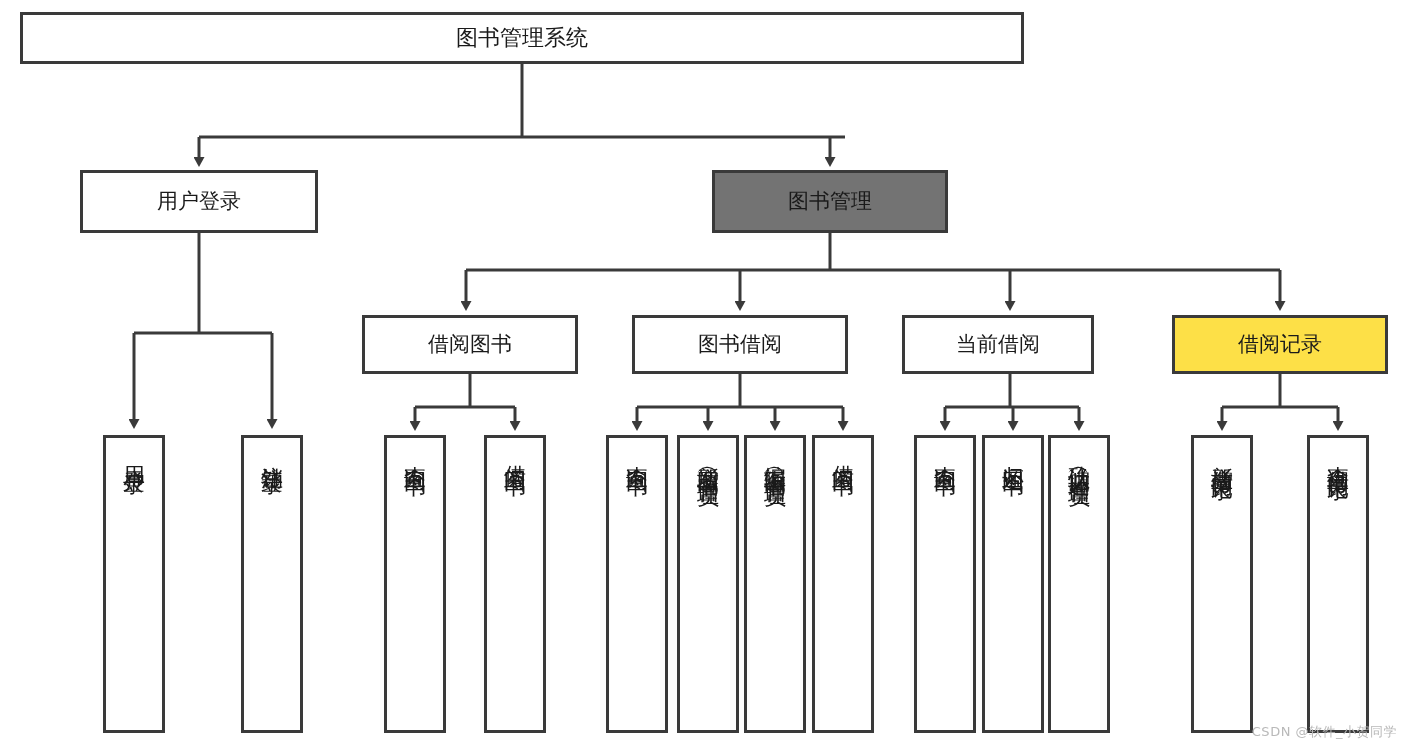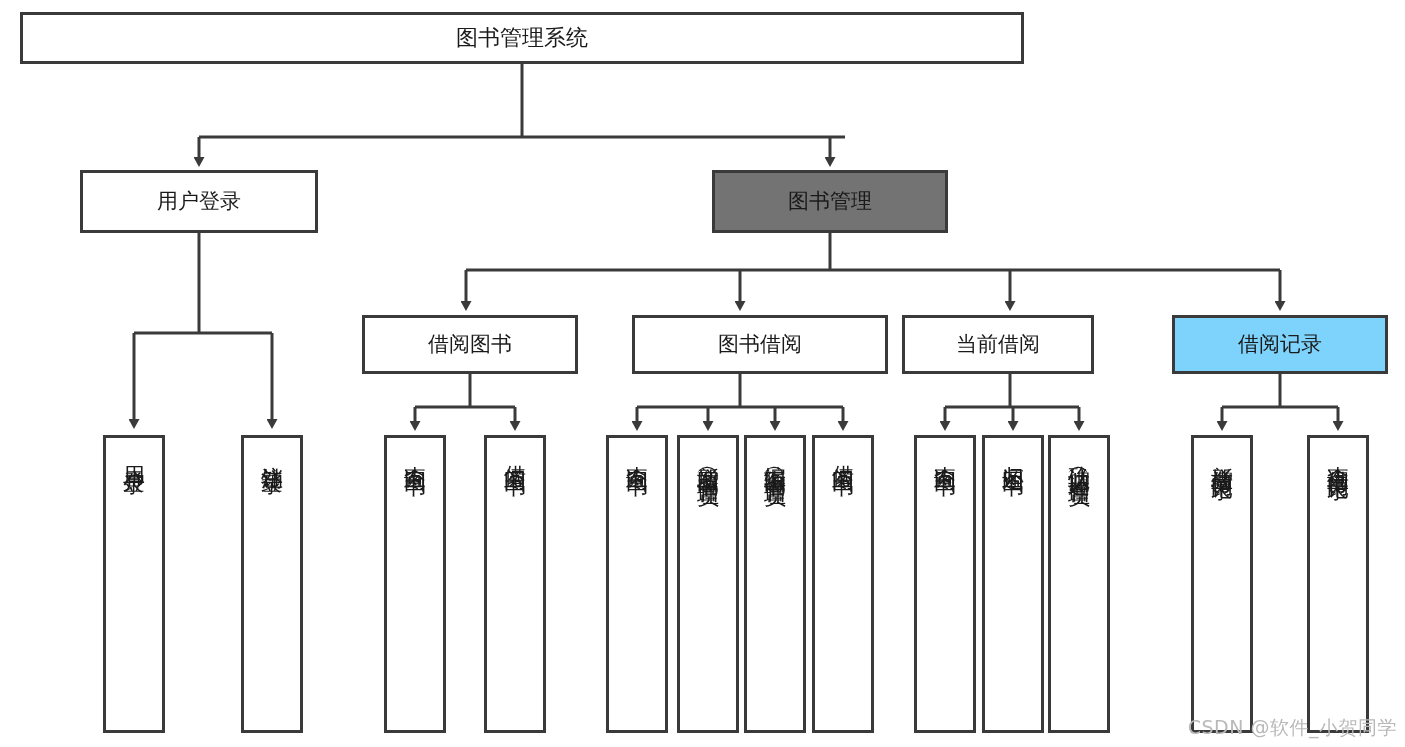--- a/index.html
+++ b/index.html
@@ -62,21 +62,21 @@
   }
   .node.root{border-width:3px;}
   .node.branch{border-width:3px;}
   .node.group{border-width:3px;}
 
   
   #watermark{
     position:absolute;
     right:8px;
     bottom:6px;
-    font-size:19px;
+    font-size:13px;
     color:#b9b9b9;
     letter-spacing:0.5px;
     white-space:nowrap;
     z-index:5;
     font-family:"DejaVu Sans","Liberation Sans",sans-serif;
   }
 </style>
 </head>
 <body style="background: rgb(255, 255, 255);">
 
@@ -139,27 +139,27 @@
   <div class="node branch horizontal" style="left: 80px; top: 170px; width: 238px; height: 63px; border-color: rgb(58, 58, 58); background: rgb(255, 255, 255); color: rgb(26, 26, 26);">
     <span class="label">用户登录</span>
   </div>
   <div class="node branch horizontal" style="left: 712px; top: 170px; width: 236px; height: 63px; border-color: rgb(58, 58, 58); background: #737373; color: rgb(26, 26, 26);">
     <span class="label">图书管理</span>
   </div>
 
   <div class="node group horizontal" style="left: 362px; top: 315px; width: 216px; height: 59px; border-color: rgb(58, 58, 58); background: rgb(255, 255, 255); color: rgb(26, 26, 26);">
     <span class="label">借阅图书</span>
   </div>
-  <div class="node group horizontal" style="left: 632px; top: 315px; width: 256px; height: 59px; border-color: rgb(58, 58, 58); background: rgb(255, 255, 255); color: rgb(26, 26, 26);">
+  <div class="node group horizontal" style="left: 632px; top: 315px; width: 216px; height: 59px; border-color: rgb(58, 58, 58); background: rgb(255, 255, 255); color: rgb(26, 26, 26);">
     <span class="label">图书借阅</span>
   </div>
   <div class="node group horizontal" style="left: 902px; top: 315px; width: 192px; height: 59px; border-color: rgb(58, 58, 58); background: rgb(255, 255, 255); color: rgb(26, 26, 26);">
     <span class="label">当前借阅</span>
   </div>
-  <div class="node group horizontal" style="left: 1172px; top: 315px; width: 216px; height: 59px; border-color: rgb(58, 58, 58); background: #7dd3fc; color: rgb(26, 26, 26);">
+  <div class="node group horizontal" style="left: 1172px; top: 315px; width: 216px; height: 59px; border-color: rgb(58, 58, 58); background: #fde047; color: rgb(26, 26, 26);">
     <span class="label">借阅记录</span>
   </div>
 
   <div class="node leaf" style="left: 103px; top: 435px; width: 62px; height: 298px; border-color: rgb(58, 58, 58); background: rgb(255, 255, 255); color: rgb(26, 26, 26);">
     <span class="label">用户登录</span>
   </div>
   <div class="node leaf" style="left: 241px; top: 435px; width: 62px; height: 298px; border-color: rgb(58, 58, 58); background: rgb(255, 255, 255); color: rgb(26, 26, 26);">
     <span class="label">注销登录</span>
   </div>
   <div class="node leaf" style="left: 384px; top: 435px; width: 62px; height: 298px; border-color: rgb(58, 58, 58); background: rgb(255, 255, 255); color: rgb(26, 26, 26);">

